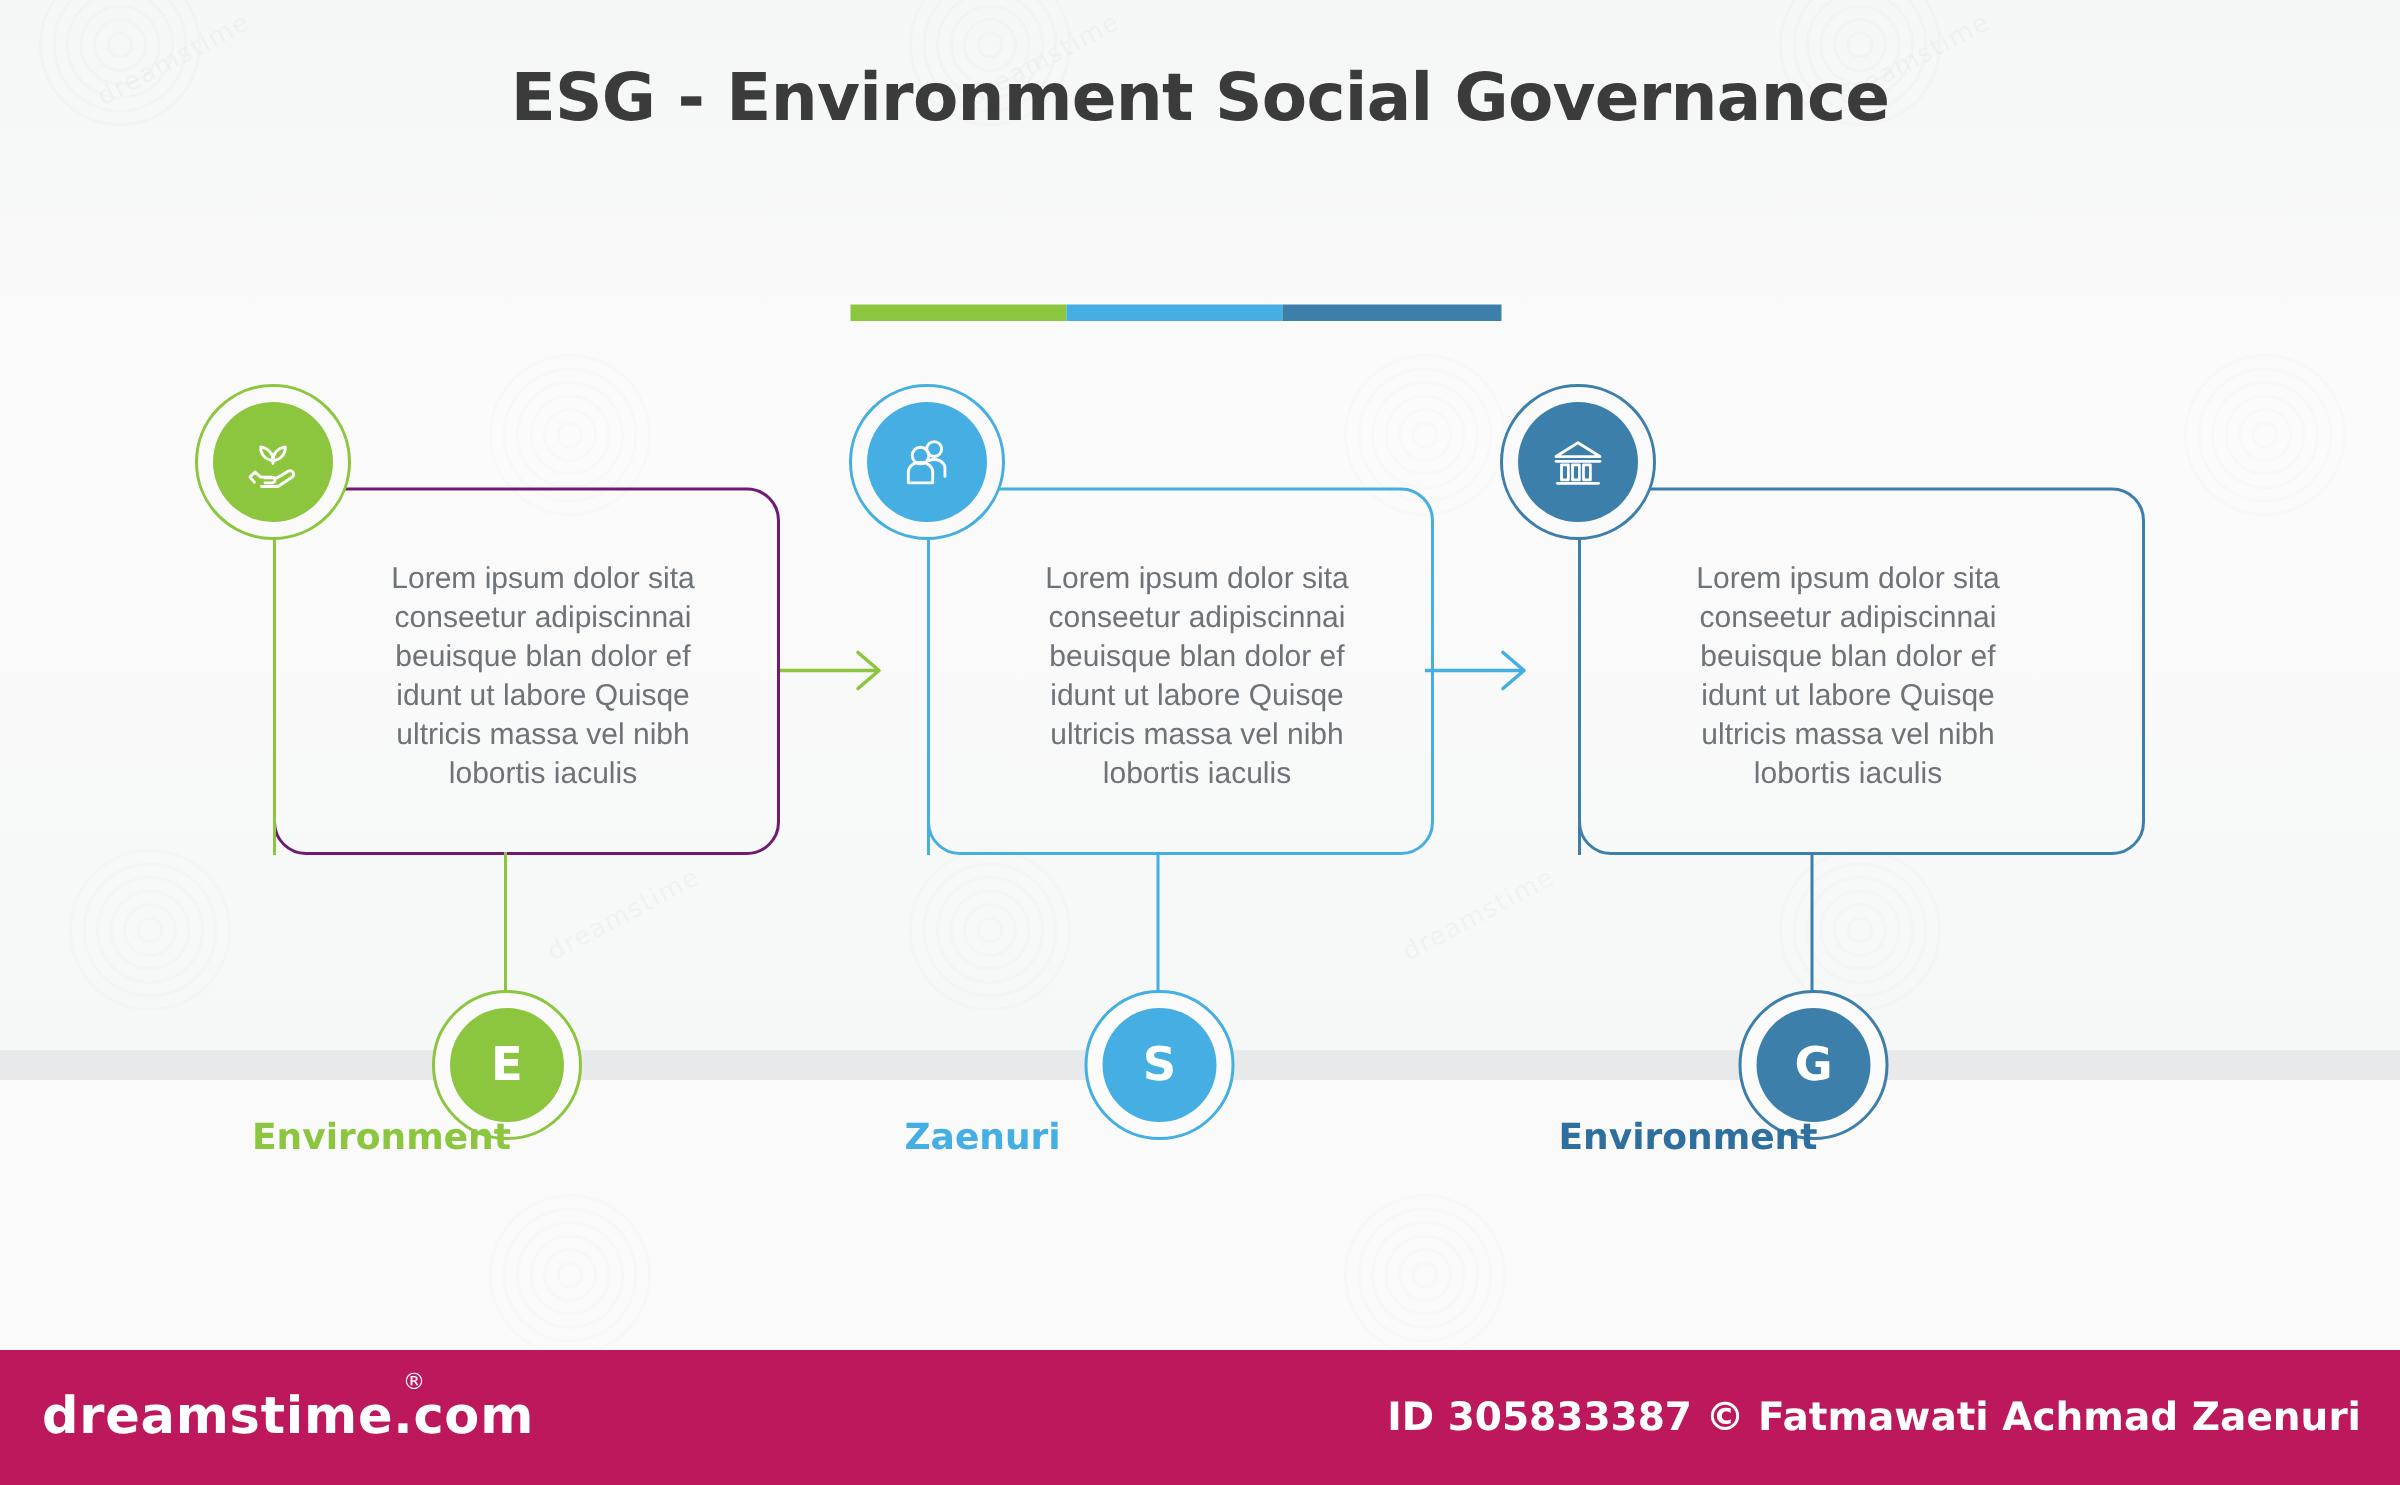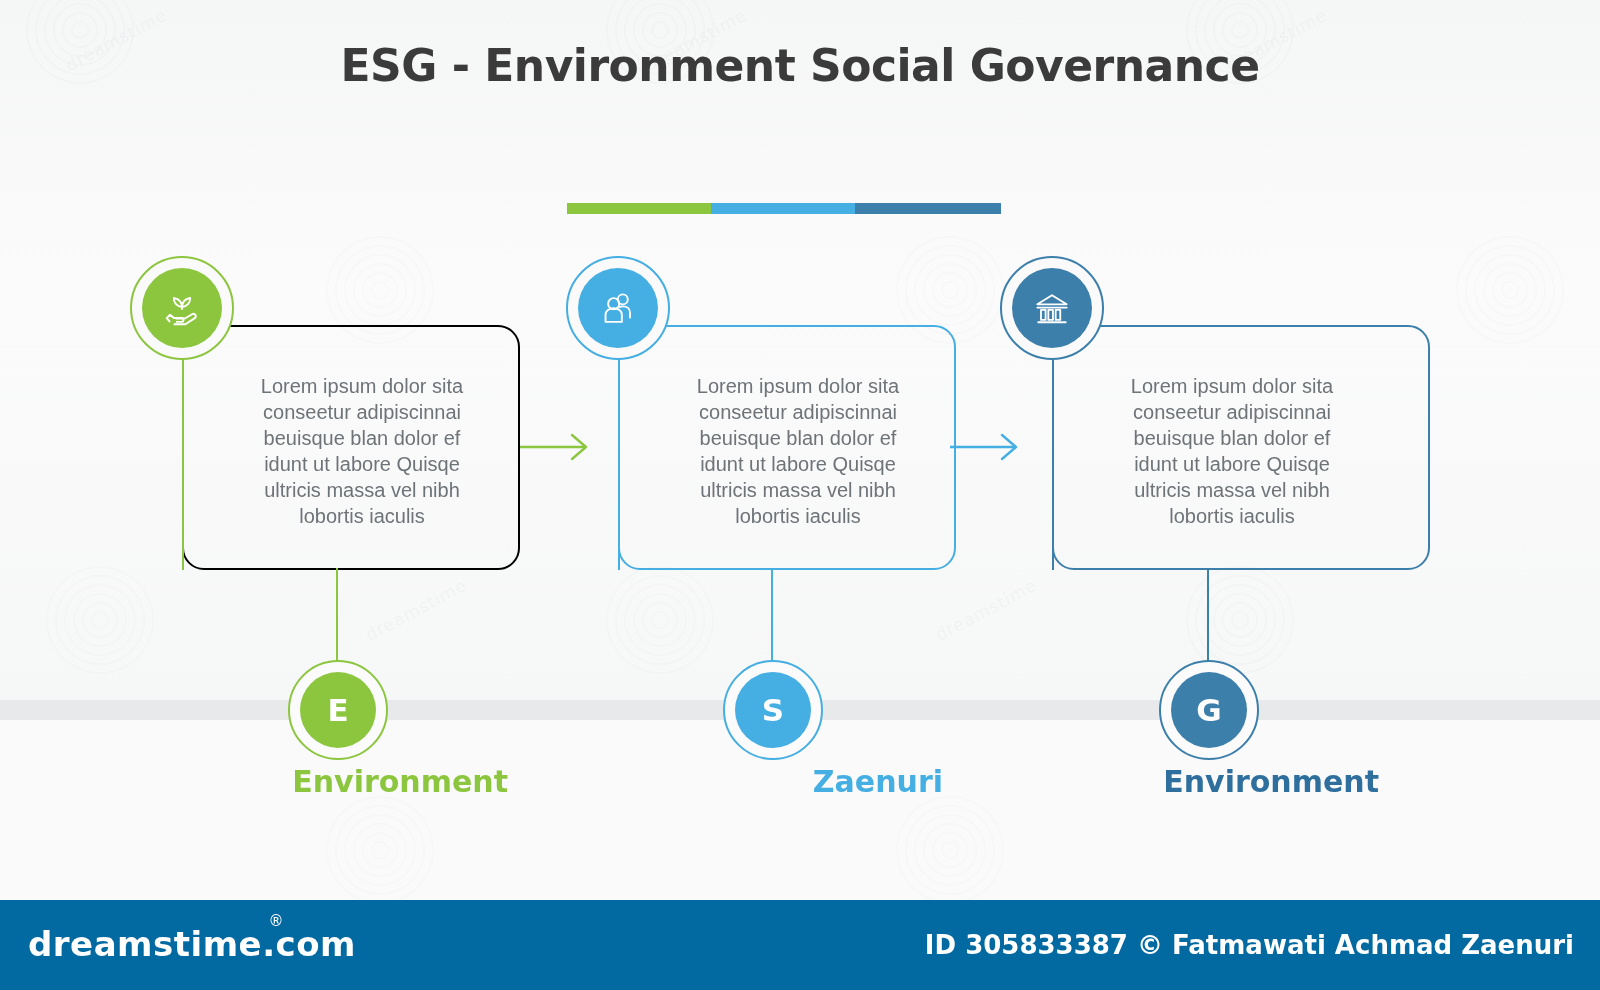--- a/index.html
+++ b/index.html
@@ -89,21 +89,21 @@
   .col-2 { left: 566px; }
   .col-3 { left: 1000px; }
 
   
   .cardbox {
     position: absolute;
     top: 325px;
     left: 52px;
     width: 338px;
     height: 245px;
-    border: 2px solid #000000;
+    border: 2px solid #701a75;
     border-radius: 22px;
     background: transparent;
   }
   .col-2 .cardbox { border-color: #45aee2; }
   .col-3 .cardbox { border-color: #3d7fab; width: 378px; }
 
   .cardtext {
     position: absolute;
     top: 46px; left: 58px;
     width: 240px;
@@ -187,38 +187,38 @@
     display: flex; align-items: center; justify-content: center;
   }
   .col-1 .badgering { left: 158px; }
   .col-2 .badgering { left: 157px; border-color: #45aee2; }
   .col-2 .badgefill { background: #45aee2; }
   .col-3 .badgering { left: 159px; border-color: #3d7fab; }
   .col-3 .badgefill { background: #3d7fab; }
 
   .caption {
     position: absolute;
-    top: 764px;
+    top: 744px;
     width: 340px;
-    text-align: right;
-    font-family: "DejaVu Sans", sans-serif;
-    font-size: 30px;
+    text-align: left;
+    font-family: "DejaVu Sans", sans-serif;
+    font-size: 24px;
     font-weight: bold;
     color: #8cc63f;
   }
   .col-1 .caption { left: 38px; }
   .col-2 .caption { left: 37px; color: #45aee2; }
   .col-3 .caption { left: 39px; color: #2e6f9e; }
 
   
   .footer {
     position: absolute;
     left: 0; bottom: 0;
     width: 1600px; height: 90px;
-    background: #0369a1;
+    background: #be185d;
   }
   .logo {
     position: absolute;
     left: 28px; top: 24px;
     color: #ffffff;
     font-family: "DejaVu Sans", sans-serif;
     font-size: 34px;
     font-weight: bold;
     letter-spacing: .5px;
   }

